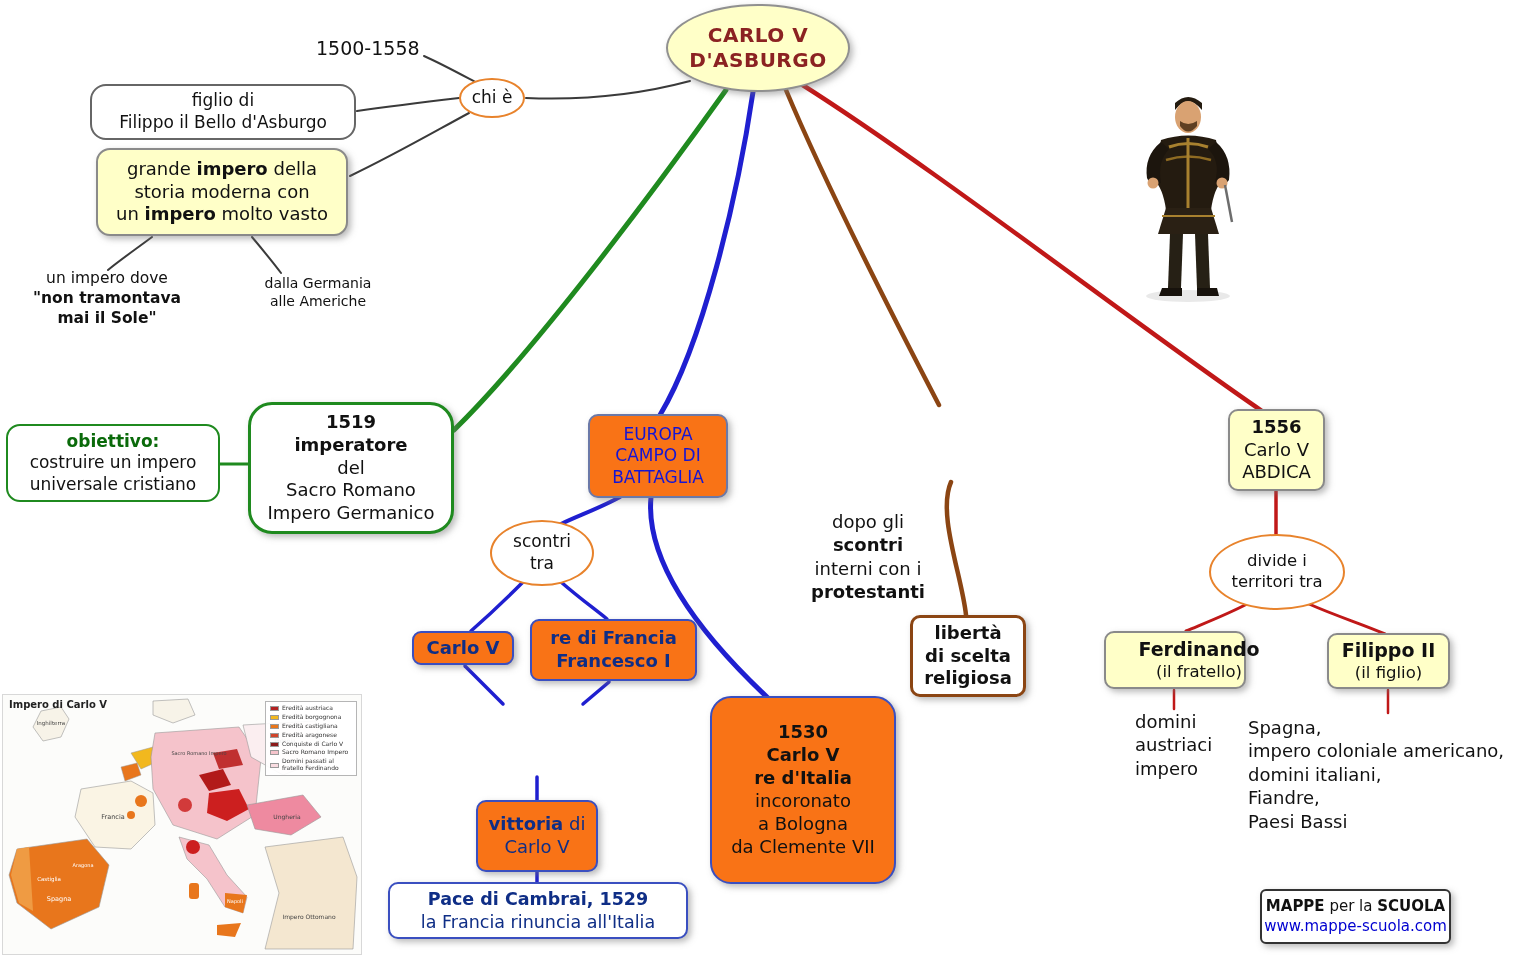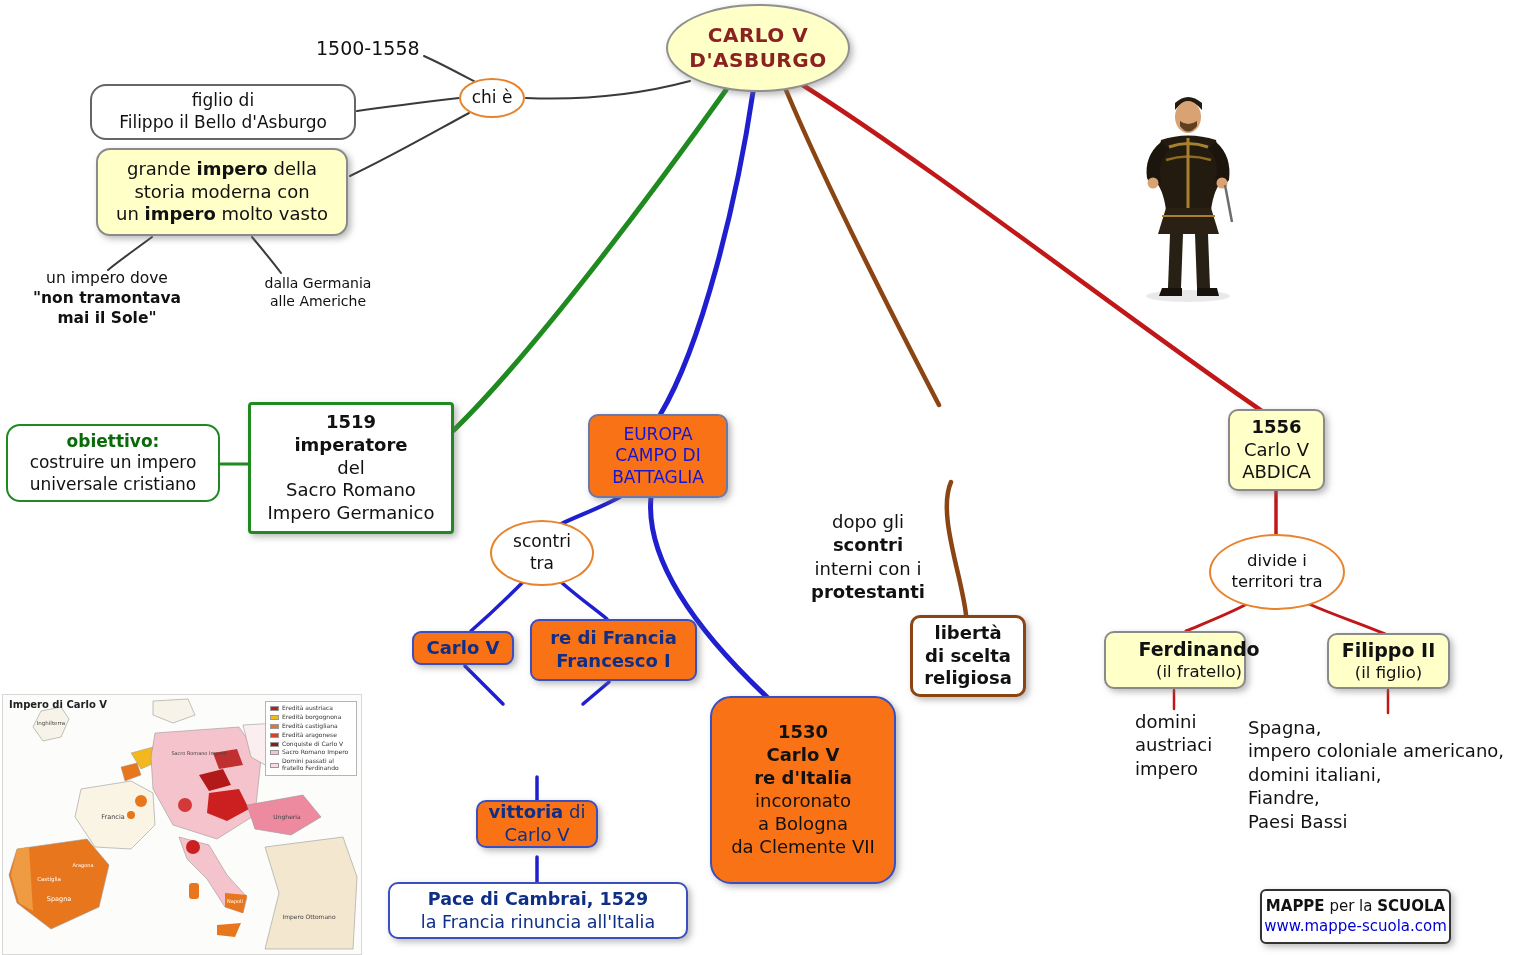--- a/index.html
+++ b/index.html
@@ -131,21 +131,21 @@
       <path d="M79,198 L99,198 L101,206 L79,206 Z" fill="#17120c"></path>
     </svg>
   </div>
 
   <div class="node green-border" style="left:6px;top:424px;width:214px;height:78px;border-radius:14px;">
     <div class="txt" style="font-size:17px;"><span class="b" style="color:#0a6a0a;">obiettivo:</span><span>
 costruire un impero
 universale cristiano</span></div>
   </div>
 
-  <div class="node green-border shadow" style="left:248px;top:402px;width:206px;height:132px;border-width:3px;border-radius:4px;">
+  <div class="node green-border shadow" style="left:248px;top:402px;width:206px;height:132px;border-width:3px;border-radius:24px;">
     <div class="txt" style="font-size:18px;"><span class="b">1519
 imperatore</span><span>
 del
 Sacro Romano
 Impero Germanico</span></div>
   </div>
 
   <div class="node cyan shadow" style="left:588px;top:414px;width:140px;height:84px;border-color:#6b79a8;border-radius:10px;">
     <div class="txt blue-text" style="font-size:17px;">EUROPA
 CAMPO DI
@@ -160,21 +160,21 @@
   <div class="node cyan blue-border shadow" style="left:412px;top:631px;width:102px;height:34px;border-radius:9px;">
     <div class="txt b navy" style="font-size:18px;">Carlo V</div>
   </div>
 
   <div class="node cyan blue-border shadow" style="left:530px;top:619px;width:167px;height:62px;border-radius:9px;">
     <div class="txt b navy" style="font-size:18px;">re di Francia
 Francesco I</div>
   </div>
 
 
-  <div class="node cyan blue-border shadow" style="left:476px;top:800px;width:122px;height:48px;border-radius:10px;">
+  <div class="node cyan blue-border shadow" style="left:476px;top:800px;width:122px;height:72px;border-radius:10px;">
     <div class="txt navy" style="font-size:18px;"><span class="b">vittoria</span><span> di
 Carlo V</span></div>
   </div>
 
   <div class="node blue-border shadow" style="left:388px;top:882px;width:300px;height:57px;border-radius:10px;">
     <div class="txt navy" style="font-size:17.5px;"><span class="b">Pace di Cambrai, 1529</span><span>
 la Francia rinuncia all'Italia</span></div>
   </div>
 
   <div class="node cyan blue-border shadow" style="left:710px;top:696px;width:186px;height:188px;border-radius:21px;">

